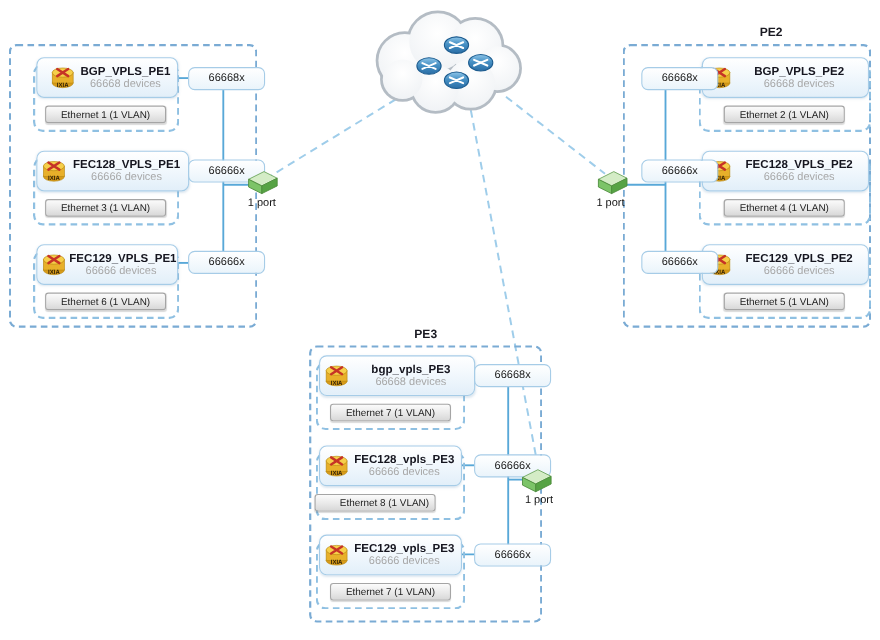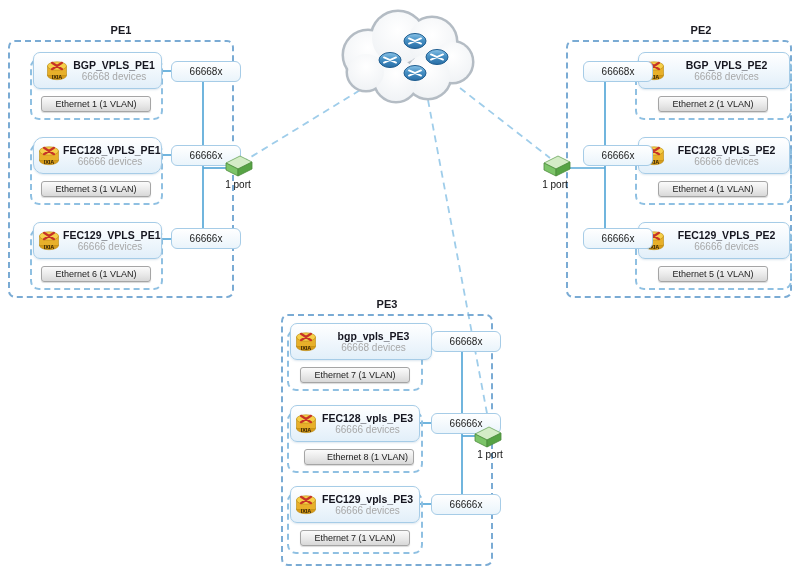--- a/index.html
+++ b/index.html
@@ -107,41 +107,40 @@
           <circle cx="396" cy="80" r="21"></circle>
         <circle cx="366" cy="72" r="18"></circle>
       </g>
       <use href="#routerSym" transform="translate(415,41)"></use>
       <use href="#routerSym" transform="translate(390,60)"></use>
       <use href="#routerSym" transform="translate(437,57)"></use>
       <use href="#routerSym" transform="translate(415,73)"></use>
     </g>
   </svg>
 
-  <div class="pe-title" style="left:8px;top:24px;width:226px;">PE1</div>
   <div class="pe-box" style="left:8px;top:40px;width:226px;height:258px;"></div>
 
   <div class="dev-dashed" style="left:30px;top:58px;width:133px;height:62px;"></div>
   <div class="dev-node" style="left:33px;top:52px;width:129px;padding-left:12px;">
     <svg width="22" height="22" viewBox="0 0 22 22">
       <ellipse cx="11" cy="15.5" rx="9.5" ry="4.2" fill="#d89b18" stroke="#b98a14" stroke-width=".6"></ellipse>
       <rect x="1.5" y="6" width="19" height="9.5" fill="#e8b02a" stroke="#b98a14" stroke-width=".6"></rect>
       <ellipse cx="11" cy="6" rx="9.5" ry="4.2" fill="#f6cf4a" stroke="#b98a14" stroke-width=".6"></ellipse>
       <path d="M6 2.8 L16 9.2 M16 2.8 L6 9.2" stroke="#c63326" stroke-width="2.2" stroke-linecap="round"></path>
       <text x="11" y="19" text-anchor="middle" font-size="5.5" font-weight="bold" fill="#2e1f05">IXIA</text>
     </svg>
     <div class="dev-text">
       <div class="dev-title">BGP_VPLS_PE1</div>
       <div class="dev-sub">66668 devices</div>
     </div>
   </div>
   <div class="eth-btn" style="left:41px;top:96px;">Ethernet 1 (1 VLAN)</div>
 
   <div class="dev-dashed" style="left:30px;top:143px;width:133px;height:62px;"></div>
-  <div class="dev-node" style="left:33px;top:137px;width:129px;border-radius:10px;">
+  <div class="dev-node" style="left:33px;top:137px;width:139px;">
     <svg width="22" height="22" viewBox="0 0 22 22">
       <ellipse cx="11" cy="15.5" rx="9.5" ry="4.2" fill="#d89b18" stroke="#b98a14" stroke-width=".6"></ellipse>
       <rect x="1.5" y="6" width="19" height="9.5" fill="#e8b02a" stroke="#b98a14" stroke-width=".6"></rect>
       <ellipse cx="11" cy="6" rx="9.5" ry="4.2" fill="#f6cf4a" stroke="#b98a14" stroke-width=".6"></ellipse>
       <path d="M6 2.8 L16 9.2 M16 2.8 L6 9.2" stroke="#c63326" stroke-width="2.2" stroke-linecap="round"></path>
       <text x="11" y="19" text-anchor="middle" font-size="5.5" font-weight="bold" fill="#2e1f05">IXIA</text>
     </svg>
     <div class="dev-text">
       <div class="dev-title">FEC128_VPLS_PE1</div>
       <div class="dev-sub">66666 devices</div>
@@ -264,21 +263,21 @@
       <rect x="1.5" y="6" width="19" height="9.5" fill="#e8b02a" stroke="#b98a14" stroke-width=".6"></rect>
       <ellipse cx="11" cy="6" rx="9.5" ry="4.2" fill="#f6cf4a" stroke="#b98a14" stroke-width=".6"></ellipse>
       <path d="M6 2.8 L16 9.2 M16 2.8 L6 9.2" stroke="#c63326" stroke-width="2.2" stroke-linecap="round"></path>
       <text x="11" y="19" text-anchor="middle" font-size="5.5" font-weight="bold" fill="#2e1f05">IXIA</text>
     </svg>
     <div class="dev-text">
       <div class="dev-title">FEC128_vpls_PE3</div>
       <div class="dev-sub">66666 devices</div>
     </div>
   </div>
-  <div class="eth-btn" style="left:304px;top:449px;padding-left:17px;">Ethernet 8 (1 VLAN)</div>
+  <div class="eth-btn" style="left:286px;top:449px;padding-left:17px;">Ethernet 8 (1 VLAN)</div>
 
   <div class="dev-dashed" style="left:287px;top:492px;width:136px;height:62px;"></div>
   <div class="dev-node" style="left:290px;top:486px;width:130px;">
     <svg width="22" height="22" viewBox="0 0 22 22">
       <ellipse cx="11" cy="15.5" rx="9.5" ry="4.2" fill="#d89b18" stroke="#b98a14" stroke-width=".6"></ellipse>
       <rect x="1.5" y="6" width="19" height="9.5" fill="#e8b02a" stroke="#b98a14" stroke-width=".6"></rect>
       <ellipse cx="11" cy="6" rx="9.5" ry="4.2" fill="#f6cf4a" stroke="#b98a14" stroke-width=".6"></ellipse>
       <path d="M6 2.8 L16 9.2 M16 2.8 L6 9.2" stroke="#c63326" stroke-width="2.2" stroke-linecap="round"></path>
       <text x="11" y="19" text-anchor="middle" font-size="5.5" font-weight="bold" fill="#2e1f05">IXIA</text>
     </svg>

